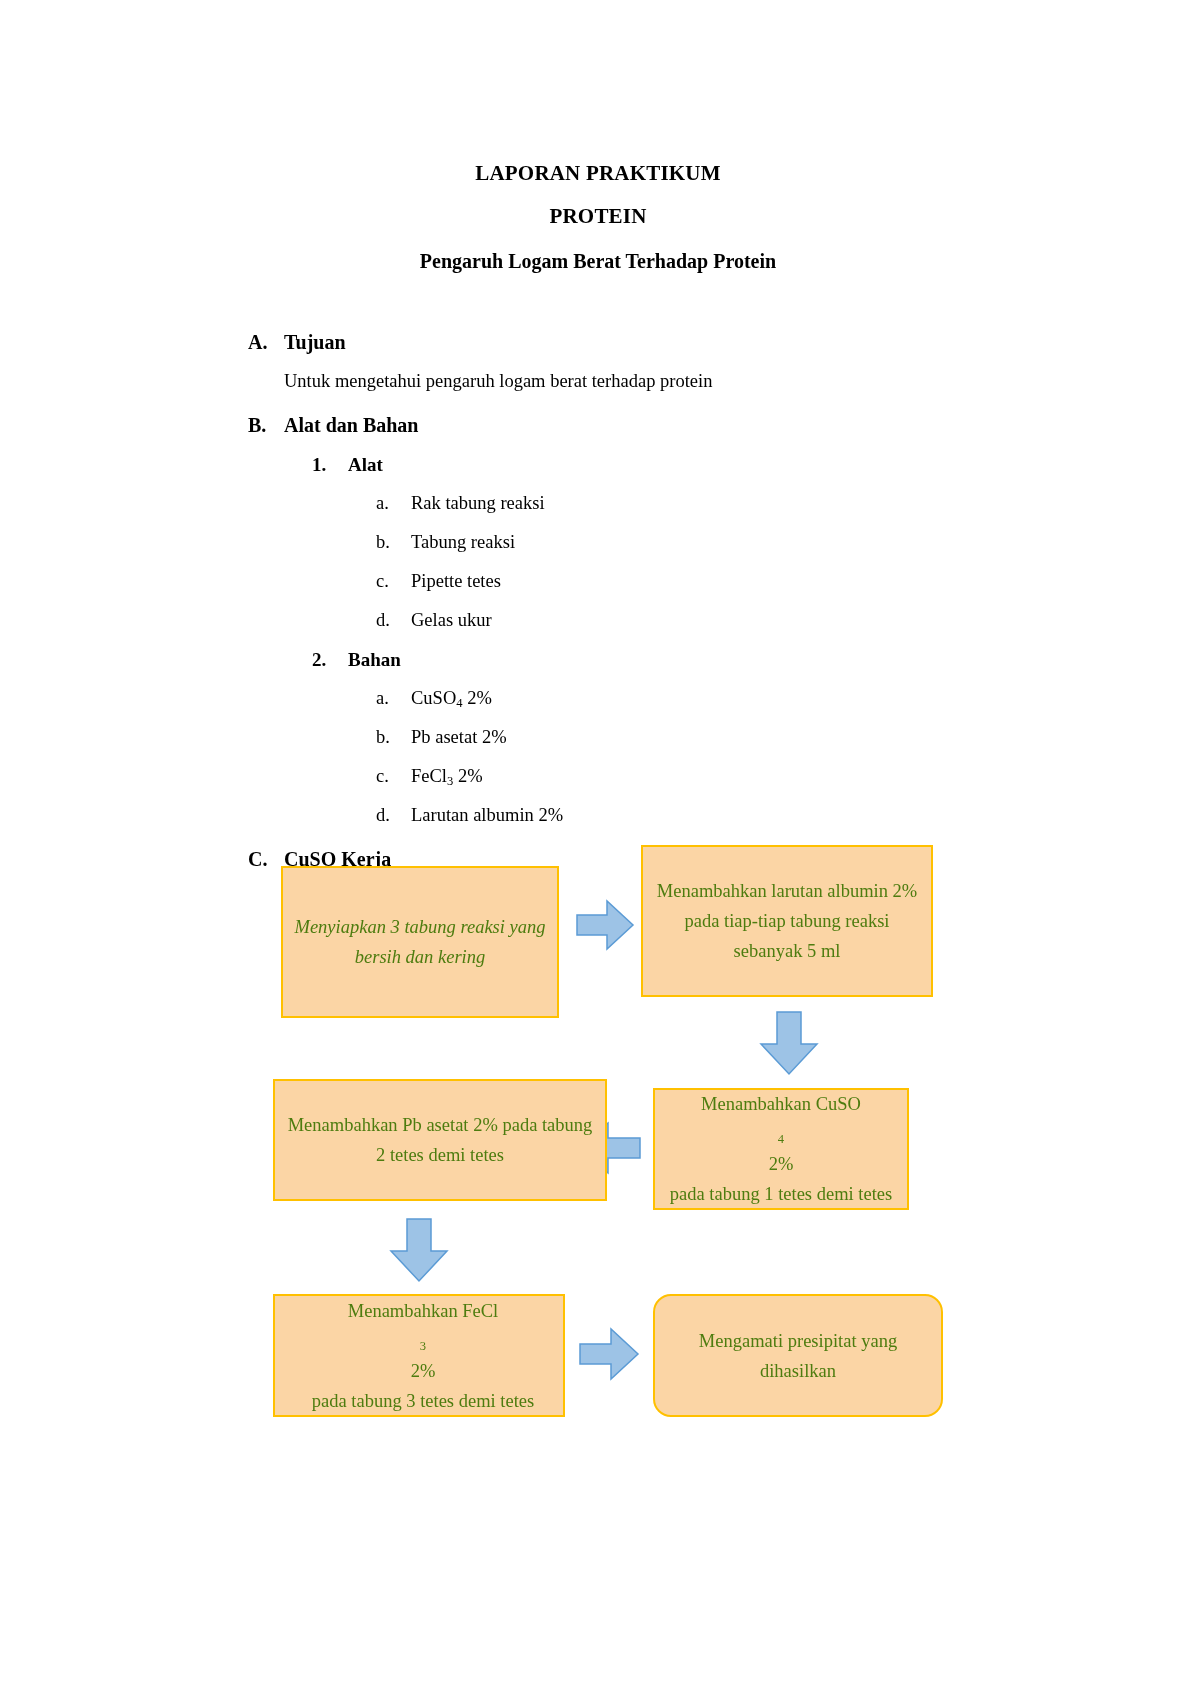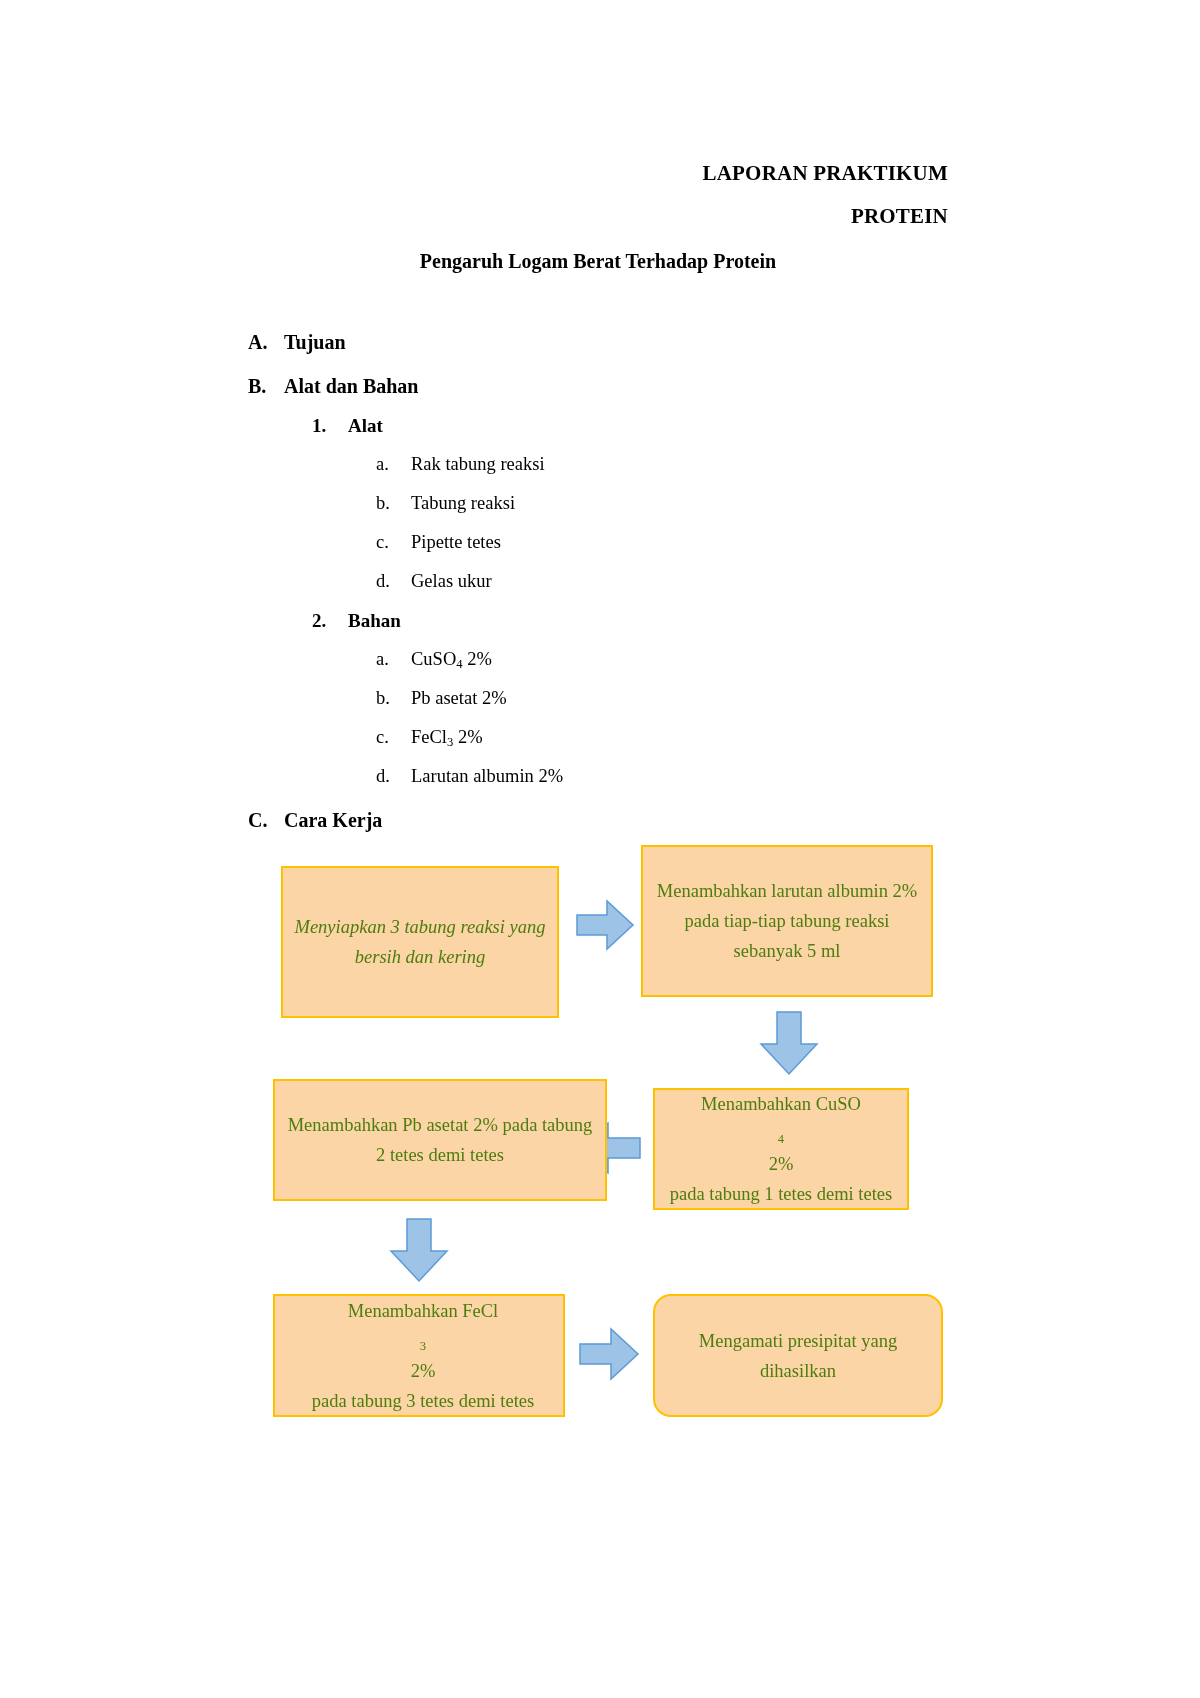--- a/index.html
+++ b/index.html
@@ -33,21 +33,20 @@
 
   
   .title-block { text-align: center; }
   .title-line-1,
   .title-line-2 {
     font-family: "Liberation Serif", "DejaVu Serif", serif;
     font-weight: bold;
     font-size: 21px;
     letter-spacing: 0.2px;
     line-height: 43px;
-    text-align: right;
   }
   .title-line-3 {
     font-family: "Liberation Serif", "DejaVu Serif", serif;
     font-weight: bold;
     font-size: 20px;
     line-height: 46px;
   }
 
   
   .spacer-sm { height: 34px; }
@@ -160,20 +159,21 @@
       <div class="title-line-2">PROTEIN</div>
       <div class="title-line-3">Pengaruh Logam Berat Terhadap Protein</div>
     </div>
 
     <div class="spacer-sm"></div>
 
     <div class="lvl-a">
       <span class="marker">A.</span>
       <span>Tujuan</span>
     </div>
+    <div class="para">Untuk mengetahui pengaruh logam berat terhadap protein</div>
 
     <div class="lvl-a">
       <span class="marker">B.</span>
       <span>Alat dan Bahan</span>
     </div>
 
     <div class="lvl-1">
       <span class="marker">1.</span>
       <span>Alat</span>
     </div>
@@ -210,21 +210,21 @@
       <span class="marker">c.</span>
       <span>FeCl<sub>3</sub> 2%</span>
     </div>
     <div class="lvl-let">
       <span class="marker">d.</span>
       <span>Larutan albumin 2%</span>
     </div>
 
     <div class="lvl-a">
       <span class="marker">C.</span>
-      <span>Cara Kerja</span>
+      <span>CuSO Kerja</span>
     </div>
 
   </div>
 
   <div class="flow">
 
     <div class="fbox" id="box-prepare">
       <span>Menyiapkan 3 tabung reaksi yang bersih dan kering</span>
     </div>
 

